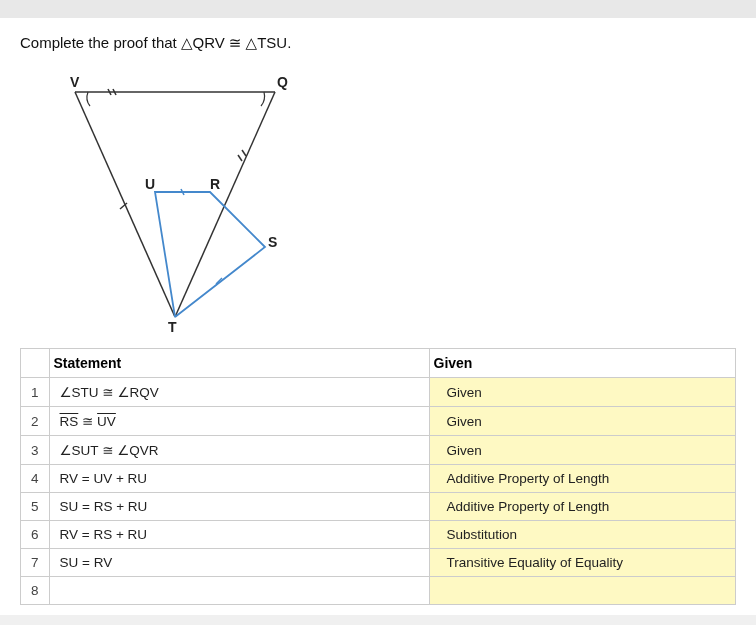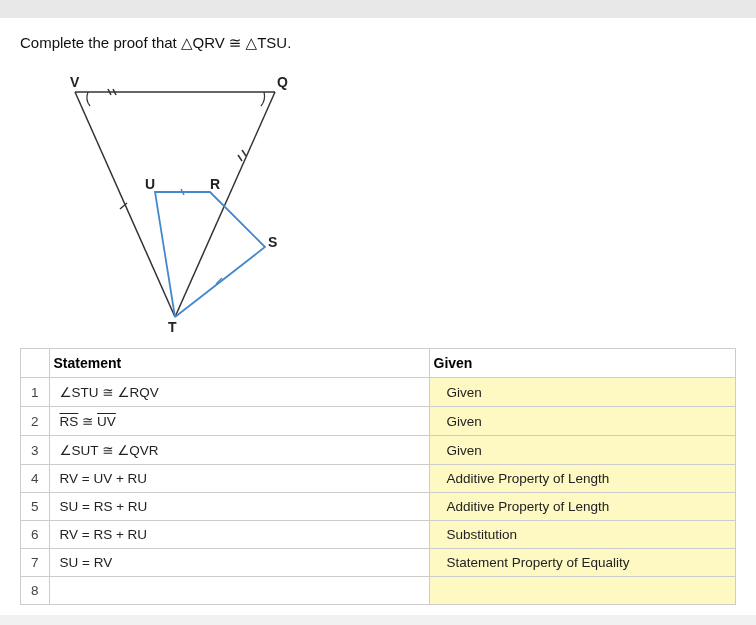--- a/index.html
+++ b/index.html
@@ -162,21 +162,21 @@
           <td class="reason-cell">Additive Property of Length</td>
         </tr>
         <tr>
           <td>6</td>
           <td class="statement-cell">RV = RS + RU</td>
           <td class="reason-cell">Substitution</td>
         </tr>
         <tr>
           <td>7</td>
           <td class="statement-cell">SU = RV</td>
-          <td class="reason-cell">Statement Property of Equality</td>
+          <td class="reason-cell">Transitive Equality of Equality</td>
         </tr>
         <tr>
           <td>8</td>
           <td class="statement-cell"><input type="text" class="row-input" style=""></td>
           <td class="reason-cell"><input type="text" class="row-input" style=""></td>
         </tr>
       </tbody>
   </table>
 
 </div>

